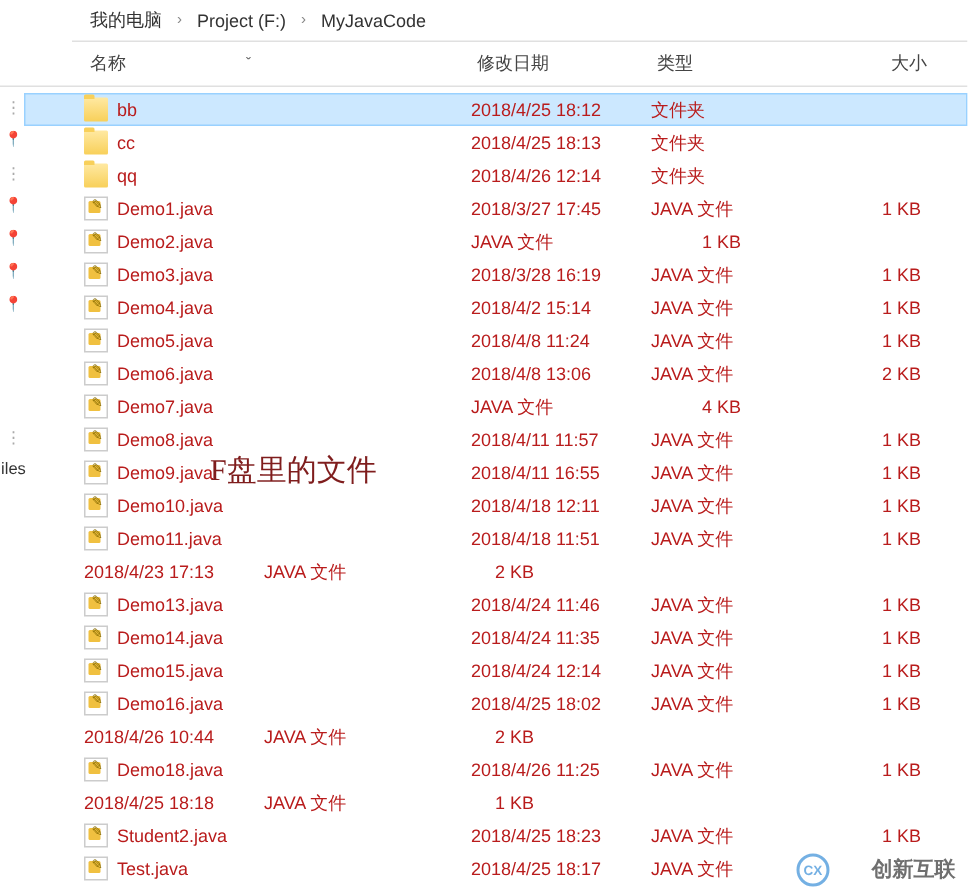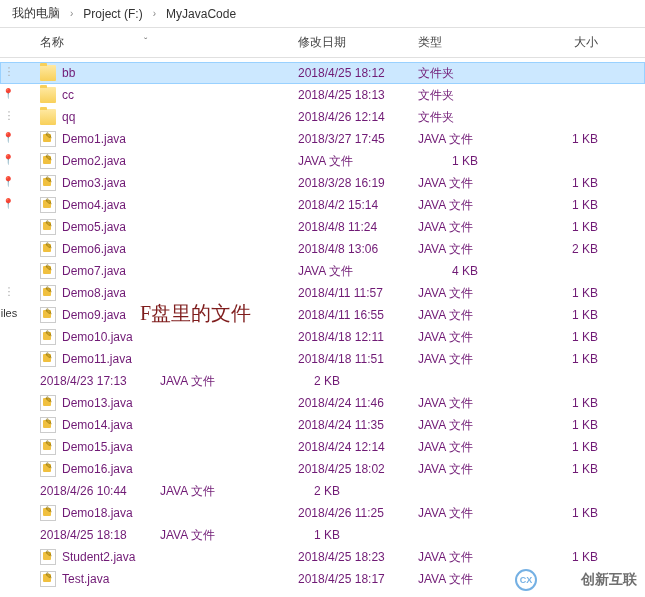--- a/index.html
+++ b/index.html
@@ -12,55 +12,57 @@
       overflow: hidden;
       position: relative;
     }
     .breadcrumb {
       display: flex;
       align-items: center;
       padding: 4px 8px;
       border-bottom: 1px solid #e0e0e0;
       height: 28px;
       color: #333;
+      margin-left: 48px;
     }
     .breadcrumb-item {
       padding: 2px 4px;
     }
     .breadcrumb-sep {
       color: #888;
       padding: 0 6px;
       font-size: 10px;
     }
     .header-row {
       display: flex;
       align-items: center;
       border-bottom: 1px solid #e0e0e0;
       height: 30px;
       color: #444;
-      padding-left: 40px;
+      padding-left: 60px;
     }
     .col-name { width: 258px; display: flex; align-items: center; }
     .col-date { width: 120px; }
     .col-type { width: 120px; }
     .col-size { width: 60px; text-align: right; }
     .sort-indicator {
       margin-left: 80px;
       font-size: 10px;
       color: #666;
     }
     .file-list {
       padding-top: 4px;
     }
     .file-row {
       display: flex;
       align-items: center;
       height: 22px;
       padding-left: 40px;
-      color: #701a75;
+      color: #b91c1c;
+      margin-left: 16px;
     }
     .file-row.selected {
       background: #cce8ff;
       border: 1px solid #99d1ff;
       padding-left: 39px;
     }
     .icon {
       width: 16px;
       height: 16px;
       margin-right: 6px;
@@ -129,21 +131,21 @@
       font-size: 20px;
       font-family: "SimSun", serif;
       pointer-events: none;
     }
     .watermark {
       position: absolute;
       right: 8px;
       bottom: 6px;
       display: flex;
       align-items: center;
-      gap: 20px;
+      gap: 4px;
       opacity: 0.7;
     }
     .watermark-logo {
       width: 22px; height: 22px;
       border: 2px solid #3a8fd8;
       border-radius: 50%;
       display: flex;
       align-items: center;
       justify-content: center;
       color: #3a8fd8;

